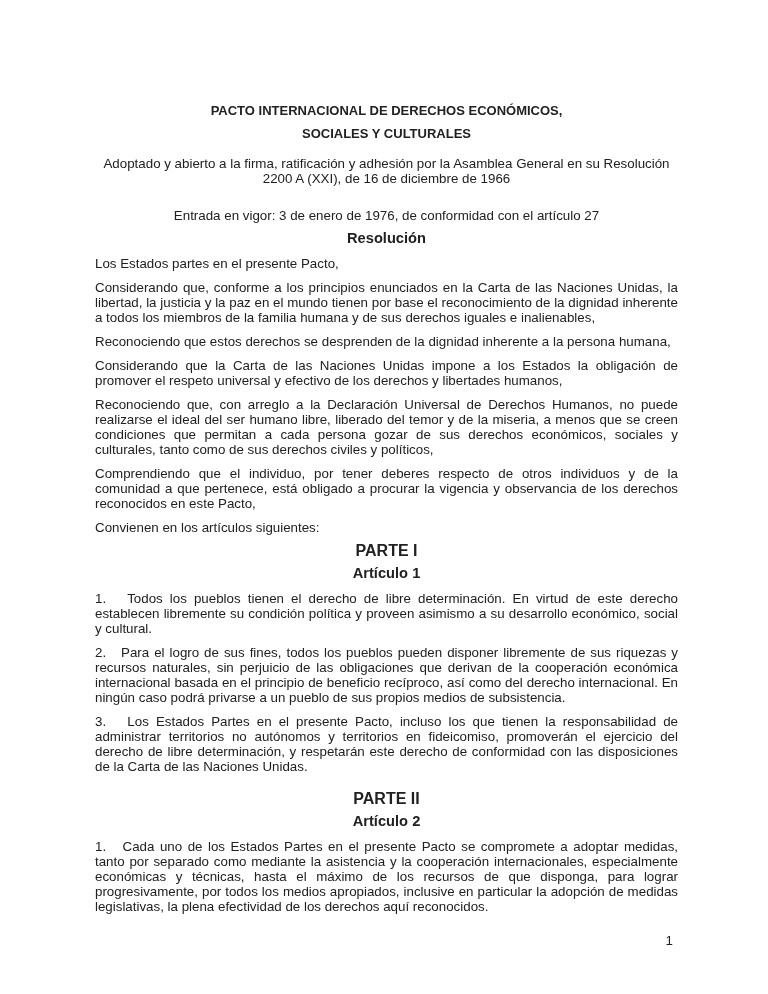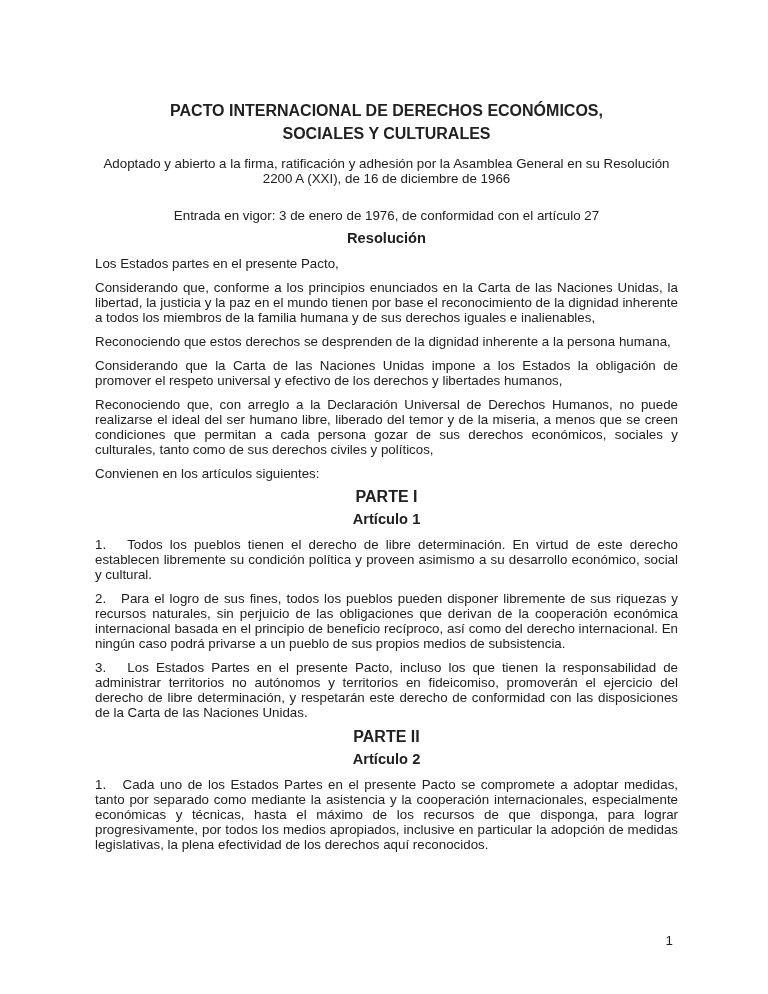--- a/index.html
+++ b/index.html
@@ -15,21 +15,21 @@
   .content {
     position: absolute;
     left: 95px;
     top: 0;
     width: 583px;
     font-size: 13.33px;
     line-height: 15px;
   }
   .doc-title {
     margin-top: 99px;
-    font-size: 16px;
+    font-size: 13px;
     font-weight: bold;
     line-height: 23px;
     text-align: center;
   }
   .doc-subtitle {
     margin-top: 11px;
     text-align: center;
     line-height: 15px;
   }
   .entry-line {
@@ -47,21 +47,21 @@
     font-size: 16px;
     font-weight: bold;
     line-height: 18px;
     text-align: center;
   }
   p.body {
     margin: 9px 0 0 0;
     text-align: justify;
   }
   p.left { text-align: left; }
-  .mt8  { margin-top: 8px; }
+  .mt8  { margin-top: 16px; }
   .mt9  { margin-top: 9px; }
   .mt10 { margin-top: 10px; }
   .mt12 { margin-top: 12px; }
   .mt13 { margin-top: 5px; }
   .mt14 { margin-top: 14px; }
   .mt6  { margin-top: 6px; }
   .mt5  { margin-top: 5px; }
   .mt7  { margin-top: 7px; }
   .page-num {
     position: absolute;
@@ -90,20 +90,21 @@
 
     <div class="entry-line">Entrada en vigor: 3 de enero de 1976, de conformidad con el artículo 27</div>
 
     <div class="h-sub">Resolución</div>
 
     <p class="body left mt8">Los Estados partes en el presente Pacto,</p>
     <p class="body mt9">Considerando que, conforme a los principios enunciados en la Carta de las Naciones Unidas, la libertad, la justicia y la paz en el mundo tienen por base el reconocimiento de la dignidad inherente a todos los miembros de la familia humana y de sus derechos iguales e inalienables,</p>
     <p class="body left mt10">Reconociendo que estos derechos se desprenden de la dignidad inherente a la persona humana,</p>
     <p class="body mt8">Considerando que la Carta de las Naciones Unidas impone a los Estados la obligación de promover el respeto universal y efectivo de los derechos y libertades humanos,</p>
     <p class="body mt12">Reconociendo que, con arreglo a la Declaración Universal de Derechos Humanos, no puede realizarse el ideal del ser humano libre, liberado del temor y de la miseria, a menos que se creen condiciones que permitan a cada persona gozar de sus derechos económicos, sociales y culturales, tanto como de sus derechos civiles y políticos,</p>
+    <p class="body mt10">Comprendiendo que el individuo, por tener deberes respecto de otros individuos y de la comunidad a que pertenece, está obligado a procurar la vigencia y observancia de los derechos reconocidos en este Pacto,</p>
     <p class="body left mt6">Convienen en los artículos siguientes:</p>
 
     <div class="h-part mt7">PARTE I</div>
     <div class="h-sub mt13">Artículo 1</div>
 
     <p class="body mt14">1.&nbsp;&nbsp; Todos los pueblos tienen el derecho de libre determinación. En virtud de este derecho establecen libremente su condición política y proveen asimismo a su desarrollo económico, social y cultural.</p>
     <p class="body mt10">2.&nbsp;&nbsp; Para el logro de sus fines, todos los pueblos pueden disponer libremente de sus riquezas y recursos naturales, sin perjuicio de las obligaciones que derivan de la cooperación económica internacional basada en el principio de beneficio recíproco, así como del derecho internacional. En ningún caso podrá privarse a un pueblo de sus propios medios de subsistencia.</p>
     <p class="body mt5">3.&nbsp;&nbsp; Los Estados Partes en el presente Pacto, incluso los que tienen la responsabilidad de administrar territorios no autónomos y territorios en fideicomiso, promoverán el ejercicio del derecho de libre determinación, y respetarán este derecho de conformidad con las disposiciones de la Carta de las Naciones Unidas.</p>
 
     <div class="h-part mt8">PARTE II</div>

